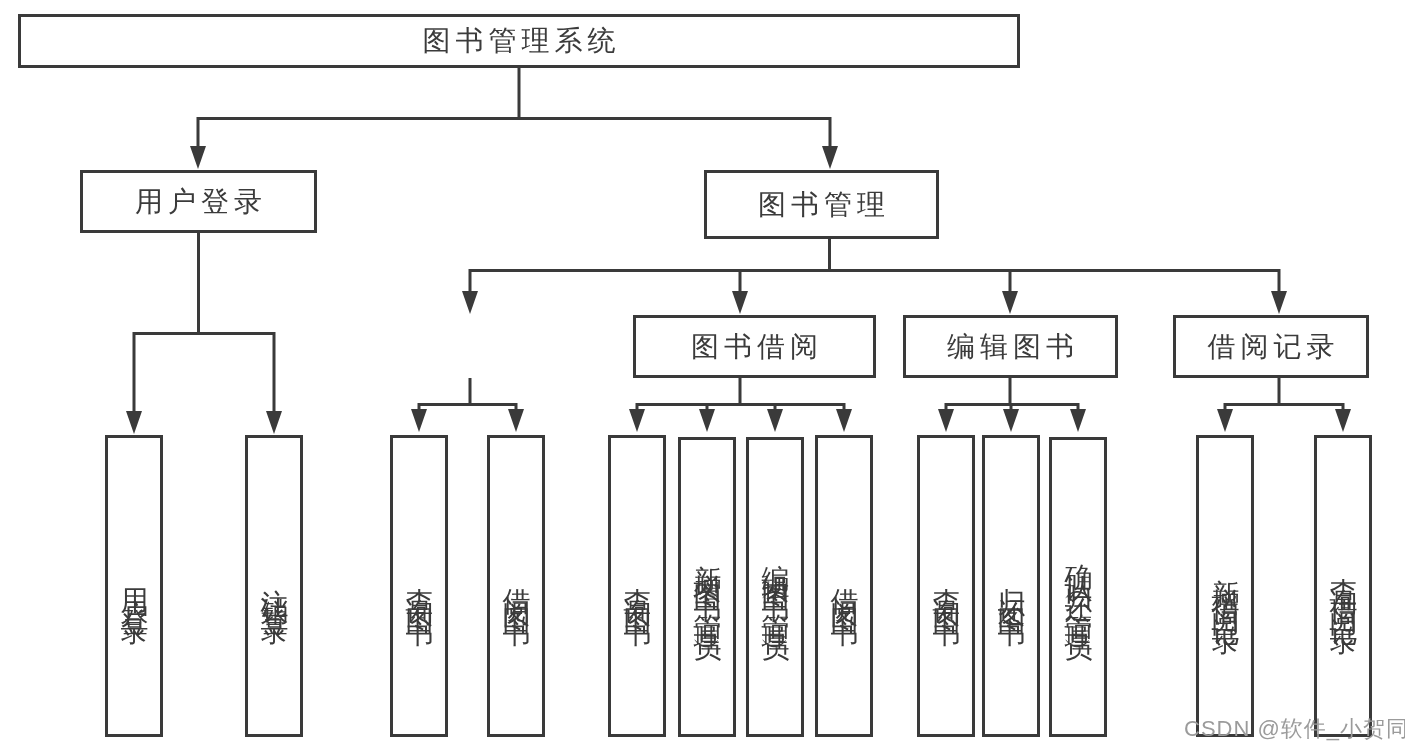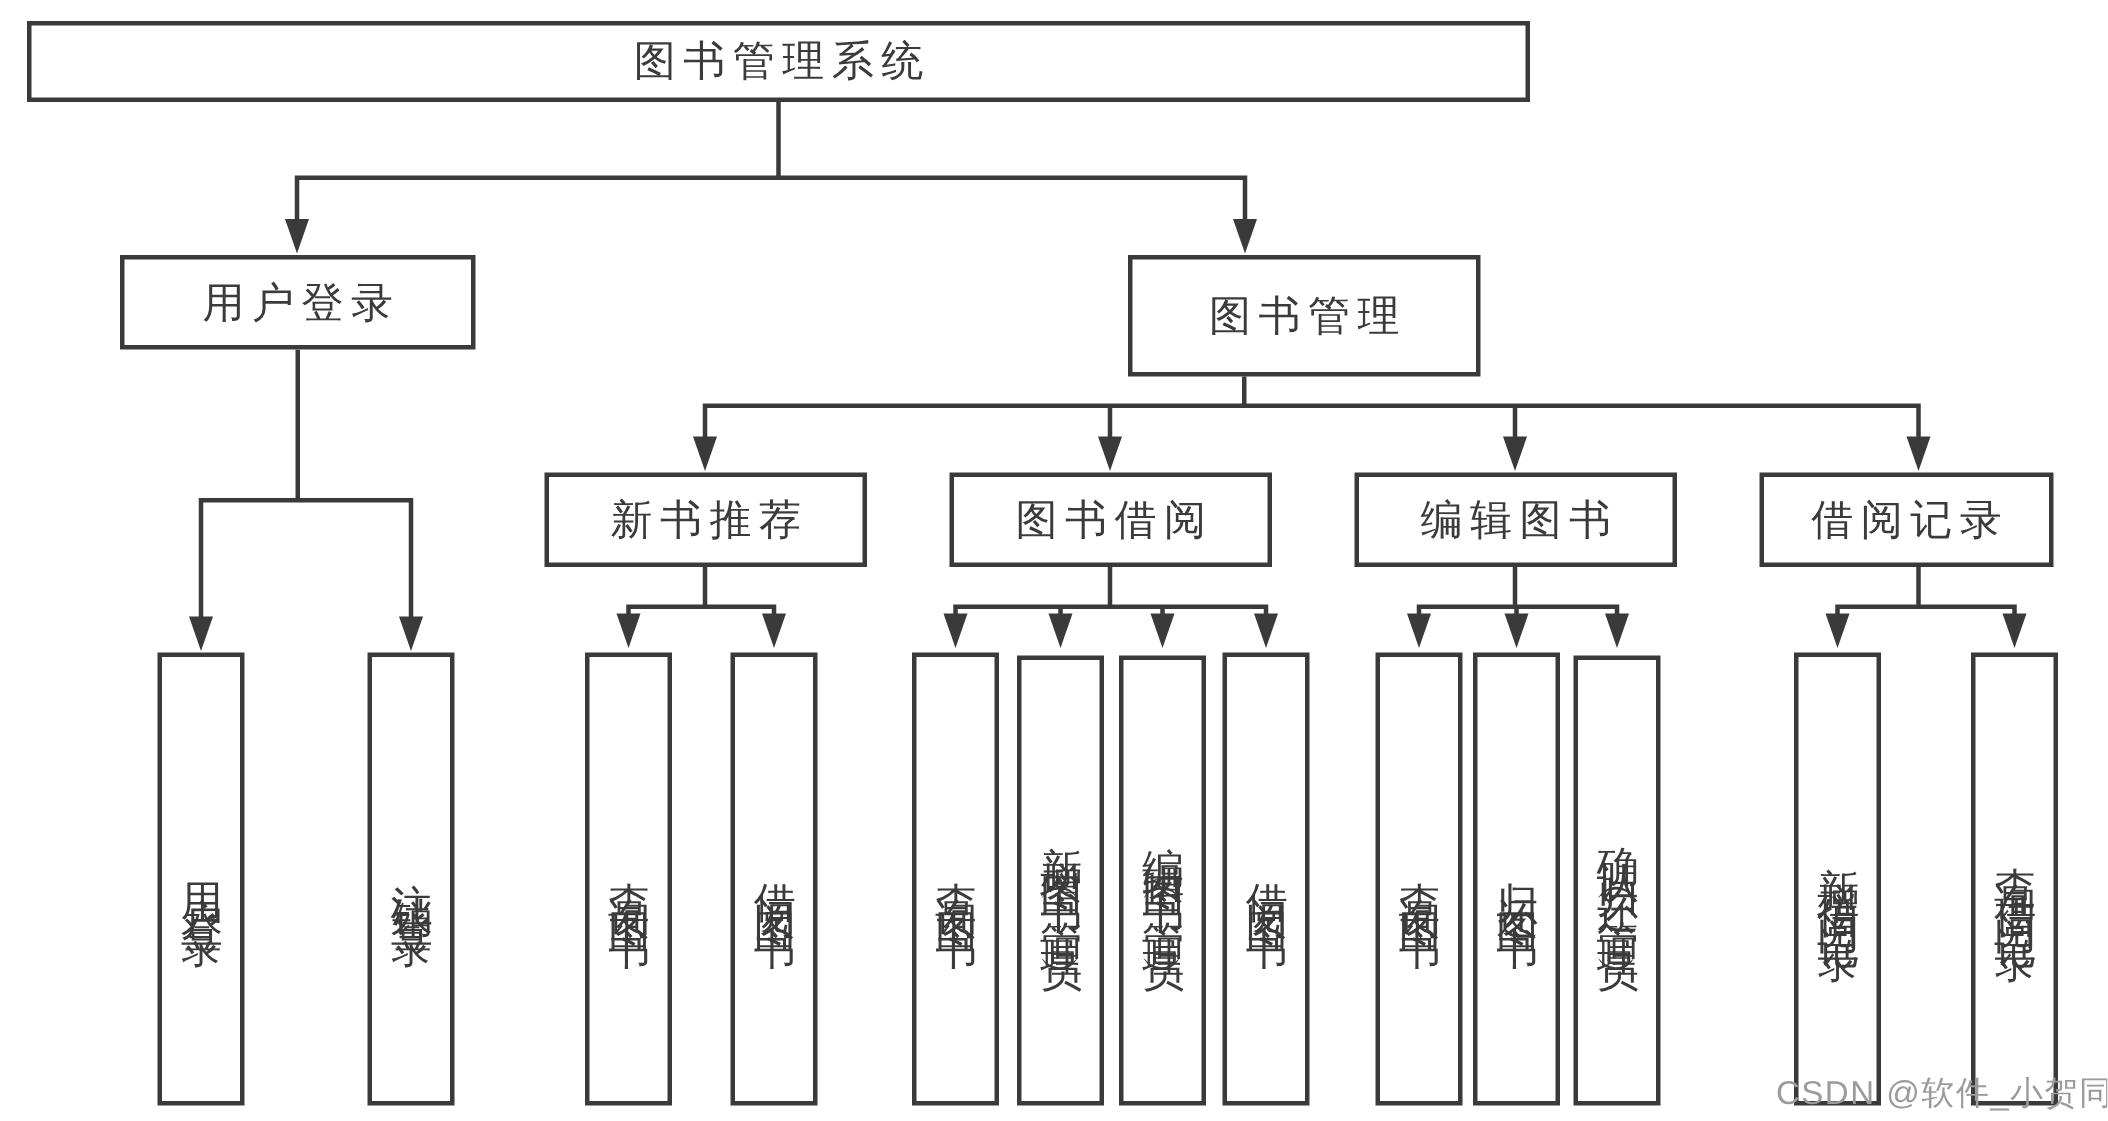--- a/index.html
+++ b/index.html
@@ -95,28 +95,25 @@
     </g>
   </svg>
 
   <div class="box h" style="left:18px;top:14px;width:1002px;height:54px">
     <span class="lbl">图书管理系统</span>
   </div>
 
   <div class="box h" style="left:80px;top:170px;width:237px;height:63px">
     <span class="lbl">用户登录</span>
   </div>
-  <div class="box h" style="left:752px;top:170px;width:235px;height:81px">
+  <div class="box h" style="left:704px;top:170px;width:235px;height:69px">
     <span class="lbl">图书管理</span>
   </div>
 
-  <div class="box h" style="left:363px;top:315px;width:215px;height:63px">
-    <span class="lbl">新书推荐</span>
-  </div>
-  <div class="box h" style="left:633px;top:315px;width:215px;height:63px">
+  <div class="box h" style="left:633px;top:315px;width:243px;height:63px">
     <span class="lbl">图书借阅</span>
   </div>
   <div class="box h" style="left:903px;top:315px;width:215px;height:63px">
     <span class="lbl">编辑图书</span>
   </div>
   <div class="box h" style="left:1173px;top:315px;width:196px;height:63px">
     <span class="lbl">借阅记录</span>
   </div>
 
   <div class="box v" style="left:105px;top:435px;width:58px;height:302px">

